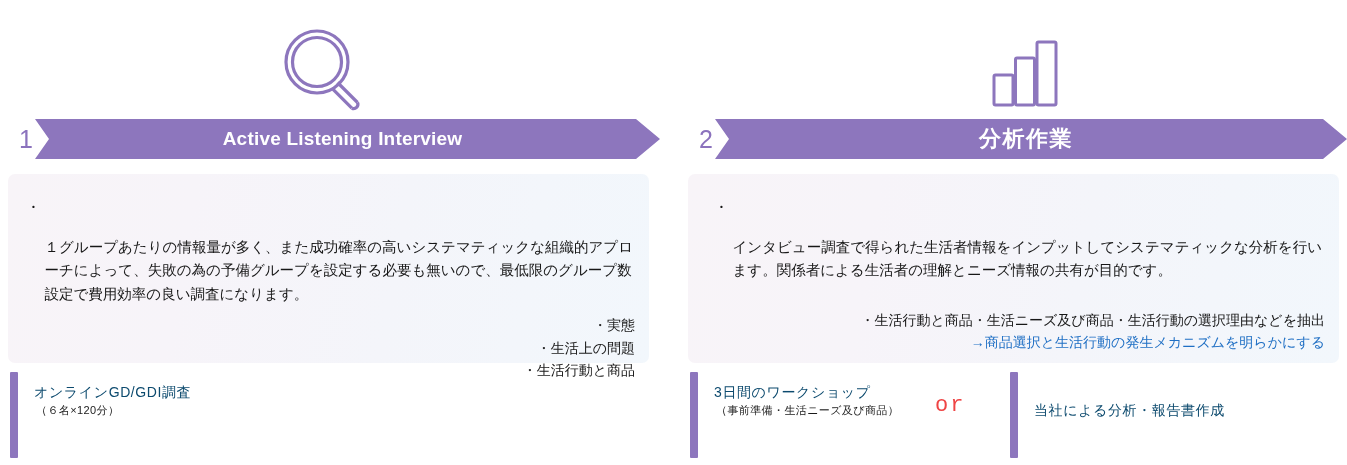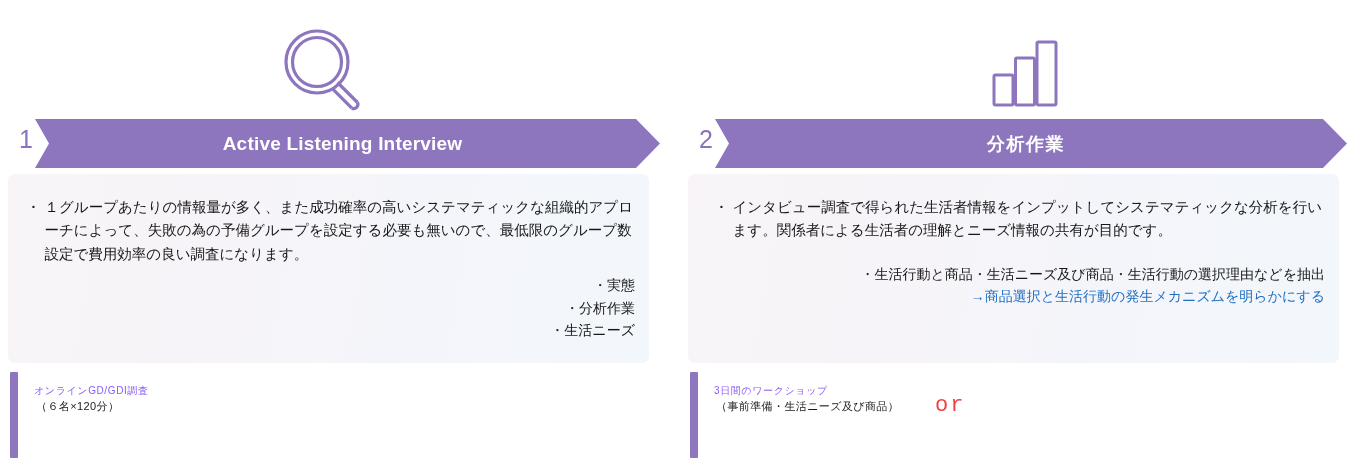--- a/index.html
+++ b/index.html
@@ -63,40 +63,40 @@
     text-align: center;
     font-size: 25px;
     color: #8b72bd;
     font-family: "Liberation Sans", "DejaVu Sans", sans-serif;
     font-weight: 400;
   }
   .banner {
     position: absolute;
     left: 35px;
     top: 0;
-    height: 49px;
+    height: 40px;
     background: #8d76bd;
     display: flex;
     align-items: center;
     justify-content: center;
     -webkit-clip-path: polygon(0% 0%, calc(100% - 24px) 0%, 100% 50%, calc(100% - 24px) 100%, 0% 100%, 14px 50%);
     clip-path: polygon(0% 0%, calc(100% - 24px) 0%, 100% 50%, calc(100% - 24px) 100%, 0% 100%, 14px 50%);
   }
   .banner.left-banner  { width: 625px; }
   .banner.right-banner { width: 632px; }
   .banner-title {
     color: #ffffff;
     font-size: 19px;
     font-weight: bold;
     letter-spacing: 0.2px;
     text-align: center;
     padding-right: 10px;
     white-space: nowrap;
   }
-  .banner-title.jp { letter-spacing: 1.5px; font-size: 18px; }
+  .banner-title.jp { letter-spacing: 1.5px; font-size: 22px; }
 
   
   .panel {
     position: absolute;
     top: 174px;
     height: 189px;
     border-radius: 7px;
     background: linear-gradient(100deg, #f8f4f8 0%, #f7f4f9 28%, #f4f5fa 60%, #f2f7fc 100%);
   }
   .panel.left-panel  { left: 8px;  width: 641px; }
@@ -114,20 +114,21 @@
     font-size: 14.5px;
     color: #171717;
     line-height: 1.62;
   }
   .para .marker {
     flex: 0 0 auto;
     padding-right: 4px;
   }
   .para .body {
     flex: 1 1 auto;
+    margin-top: 40px;
   }
 
   .bullet-group {
     margin-top: 8px;
     font-size: 14px;
     color: #171717;
     line-height: 1.60;
     text-align: right;
   }
   .bullet-line { white-space: nowrap; }
@@ -149,22 +150,22 @@
     height: 86px;
     background: #8d76bd;
     border-radius: 1px;
   }
   .footer-text {
     position: absolute;
     left: 24px;
     top: 12px;
   }
   .footer-main {
-    font-size: 10px;
-    color: #8b5cf6;
+    font-size: 14px;
+    color: #0c4a6e;
     letter-spacing: 0.6px;
     white-space: nowrap;
   }
   .footer-sub {
     font-size: 11px;
     color: #1a1a1a;
     letter-spacing: 0.4px;
     white-space: nowrap;
     margin-top: 1px;
     padding-left: 2px;
@@ -206,22 +207,22 @@
     </div>
 
     <div class="panel left-panel">
       <div class="panel-inner">
         <div class="para">
           <span class="marker">・</span>
           <span class="body">１グループあたりの情報量が多く、また成功確率の高いシステマティックな組織的アプローチによって、失敗の為の予備グループを設定する必要も無いので、最低限のグループ数設定で費用効率の良い調査になります。</span>
         </div>
         <div class="bullet-group">
           <div class="bullet-line">・実態</div>
-          <div class="bullet-line">・分析作業</div>
-          <div class="bullet-line">・生活ニーズ</div>
+          <div class="bullet-line">・生活上の問題</div>
+          <div class="bullet-line">・生活行動と商品</div>
         </div>
       </div>
     </div>
 
     <div class="footer-item" style="left:10px; width:330px;">
       <div class="accent-bar"></div>
       <div class="footer-text">
         <div class="footer-main">オンラインGD/GDI調査</div>
         <div class="footer-sub">（６名×120分）</div>
       </div>
@@ -247,33 +248,40 @@
         <span class="banner-title jp">分析作業</span>
       </div>
     </div>
 
     <div class="panel right-panel">
       <div class="panel-inner rp-offset">
         <div class="para">
           <span class="marker">・</span>
           <span class="body">インタビュー調査で得られた生活者情報をインプットしてシステマティックな分析を行います。関係者による生活者の理解とニーズ情報の共有が目的です。</span>
         </div>
-        <div class="bullet-group" style="margin-top:20px;">
+        <div class="bullet-group" style="margin-top:26px;">
           <div class="bullet-line">・生活行動と商品・生活ニーズ及び商品・生活行動の選択理由などを抽出</div>
           <div class="bullet-line accent">→商品選択と生活行動の発生メカニズムを明らかにする</div>
         </div>
       </div>
     </div>
 
     <div class="footer-item" style="left:10px; width:310px;">
       <div class="accent-bar"></div>
       <div class="footer-text">
         <div class="footer-main">3日間のワークショップ</div>
         <div class="footer-sub">（事前準備・生活ニーズ及び商品）</div>
       </div>
     </div>
 
     <div class="or-label" style="left:255px; top:393px;">or</div>
 
+    <div class="footer-item" style="left:330px; width:320px;">
+      <div class="accent-bar"></div>
+      <div class="footer-text" style="top:30px;">
+        <div class="footer-main">当社による分析・報告書作成</div>
+        <div class="footer-sub"></div>
+      </div>
+    </div>
 
   </div>
 
 </div>
 
 </body></html>

